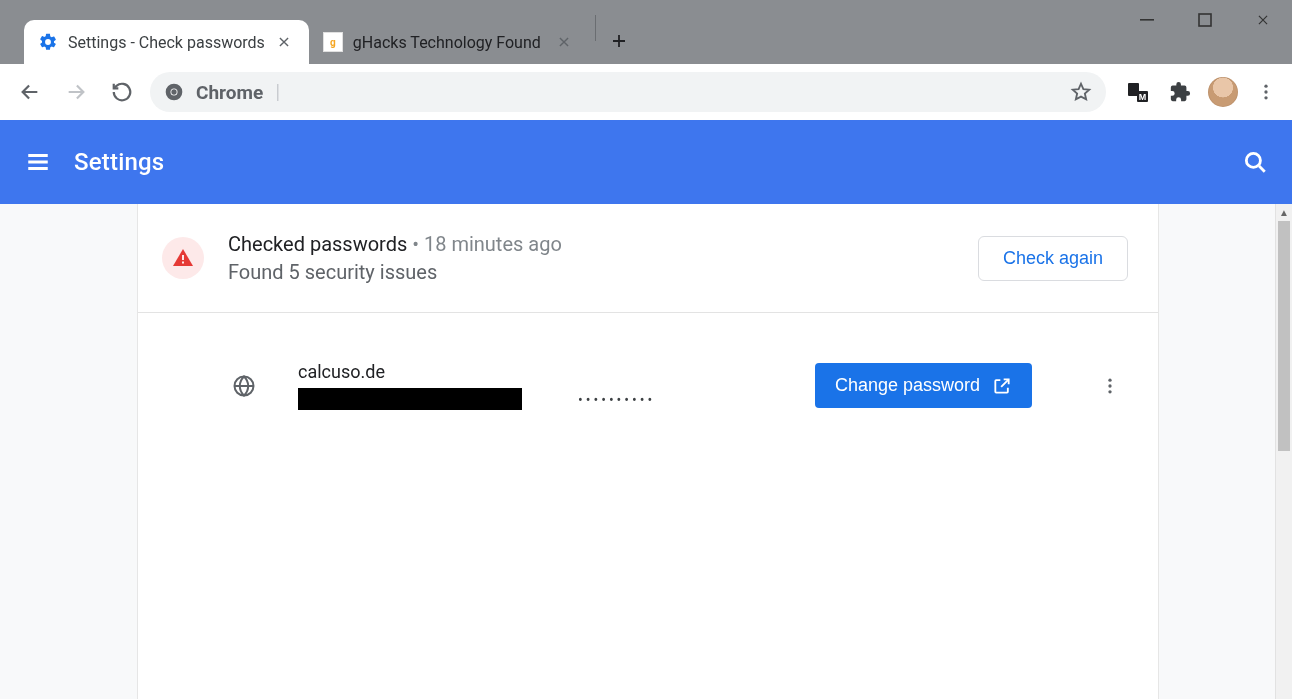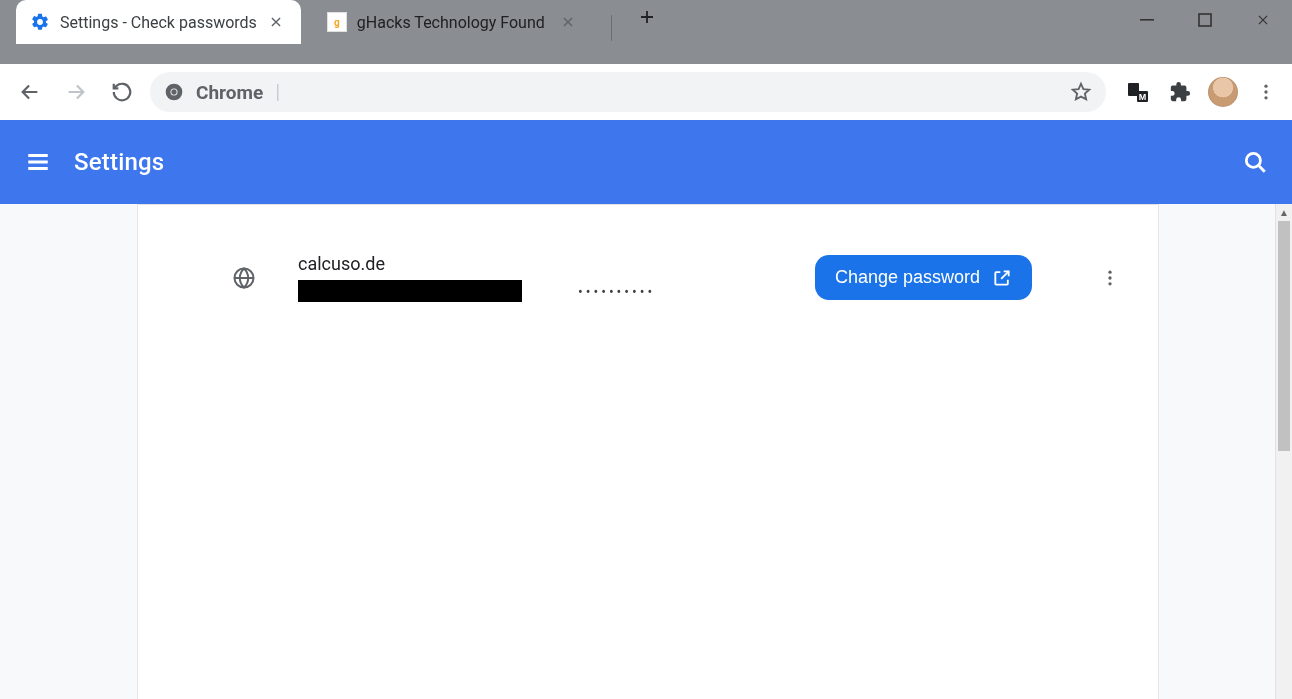--- a/index.html
+++ b/index.html
@@ -16,24 +16,24 @@
   
   .titlebar {
     height: 64px;
     background: #8a8d91;
     display: flex;
     align-items: flex-end;
     position: relative;
   }
   .tabs {
     display: flex;
-    align-items: flex-start;
+    align-items: flex-end;
     height: 100%;
-    padding-left: 16px;
-    gap: 12px;
+    padding-left: 24px;
+    gap: 0;
   }
   .tab {
     height: 44px;
     padding: 0 16px 0 14px;
     display: flex;
     align-items: center;
     gap: 10px;
     font-size: 16px;
     color: #3c4043;
     position: relative;
@@ -261,21 +261,21 @@
     flex:0 0 auto;
   }
   .site-col { display:flex;flex-direction:column;gap:6px;flex:0 0 234px; }
   .site-domain { font-size:18px;color:#202124; }
   .user-block { width:224px;height:22px;background:#000; }
   .dots { color:#3c4043; font-size:14px; letter-spacing:3px; margin-left:6px; align-self:flex-end; padding-bottom:2px;}
   .change-btn {
     margin-left:auto;
     background:#1a73e8;color:#fff;
     font-size:18px;font-weight:500;
-    border:none;border-radius:14px;
+    border:none;border-radius:4px;
     padding:12px 20px;
     display:flex;align-items:center;gap:12px;
     cursor:pointer;
   }
   .row-more {
     width:36px;height:36px;display:flex;align-items:center;justify-content:center;
     color:#5f6368; margin-left:20px; cursor:pointer;
   }
 
   
@@ -425,20 +425,36 @@
         <circle cx="10.5" cy="10.5" r="6.5"></circle>
         <path d="m21 21-5.2-5.2"></path>
       </svg>
   </span>
 </div>
 
 <div class="stage">
   <div class="card">
 
 
+    <div class="status-row">
+      <div class="warn-triangle">
+        <svg width="24" height="24" viewBox="0 0 24 24" fill="currentColor">
+            <path d="M12 3 2 20h20Z"></path>
+            <rect x="11" y="9" width="2" height="5" fill="#fde9e9"></rect>
+            <rect x="11" y="15.5" width="2" height="2" fill="#fde9e9"></rect>
+          </svg>
+      </div>
+      <div class="status-text">
+        <div class="line1">
+          <span>Checked passwords</span><span class="muted"> • </span><span class="muted">18 minutes ago</span>
+        </div>
+        <div class="line2">Found 5 security issues</div>
+      </div>
+      <button class="check-again-btn">Check again</button>
+    </div>
 
     <div class="divider"></div>
 
 
 
     <div class="pw-row">
       <span class="globe">
         <svg width="24" height="24" viewBox="0 0 24 24" fill="none" stroke="currentColor" stroke-width="2">
             <circle cx="12" cy="12" r="9.5"></circle>
             <path d="M2.5 12h19M12 2.5c2.8 2.7 4.2 6 4.2 9.5s-1.4 6.8-4.2 9.5c-2.8-2.7-4.2-6-4.2-9.5s1.4-6.8 4.2-9.5Z"></path>

